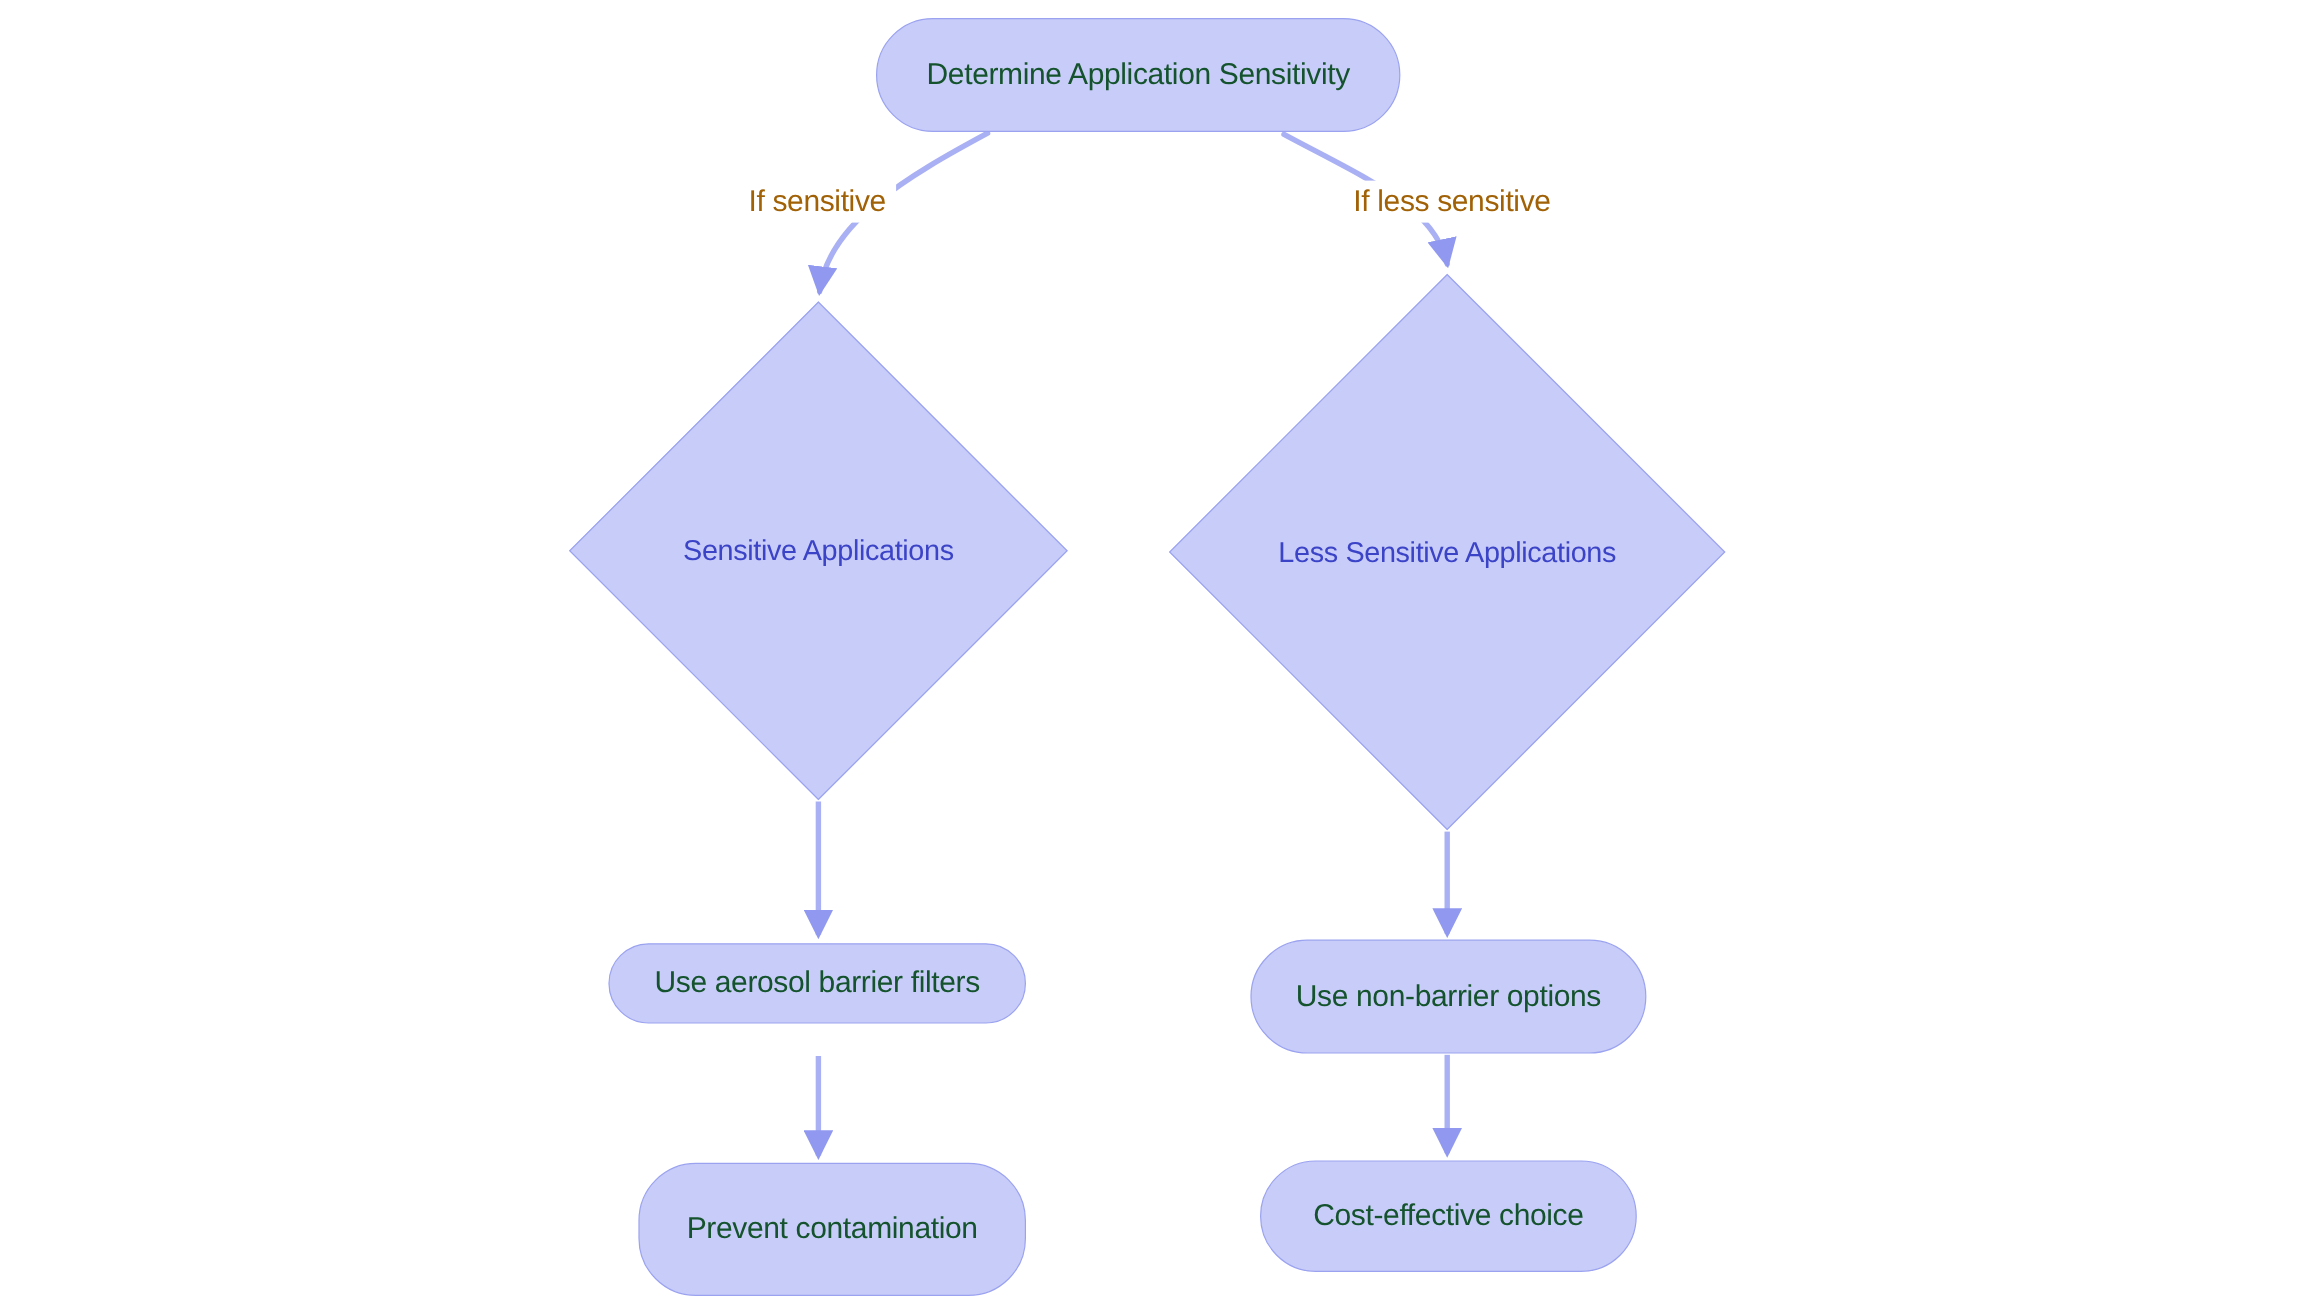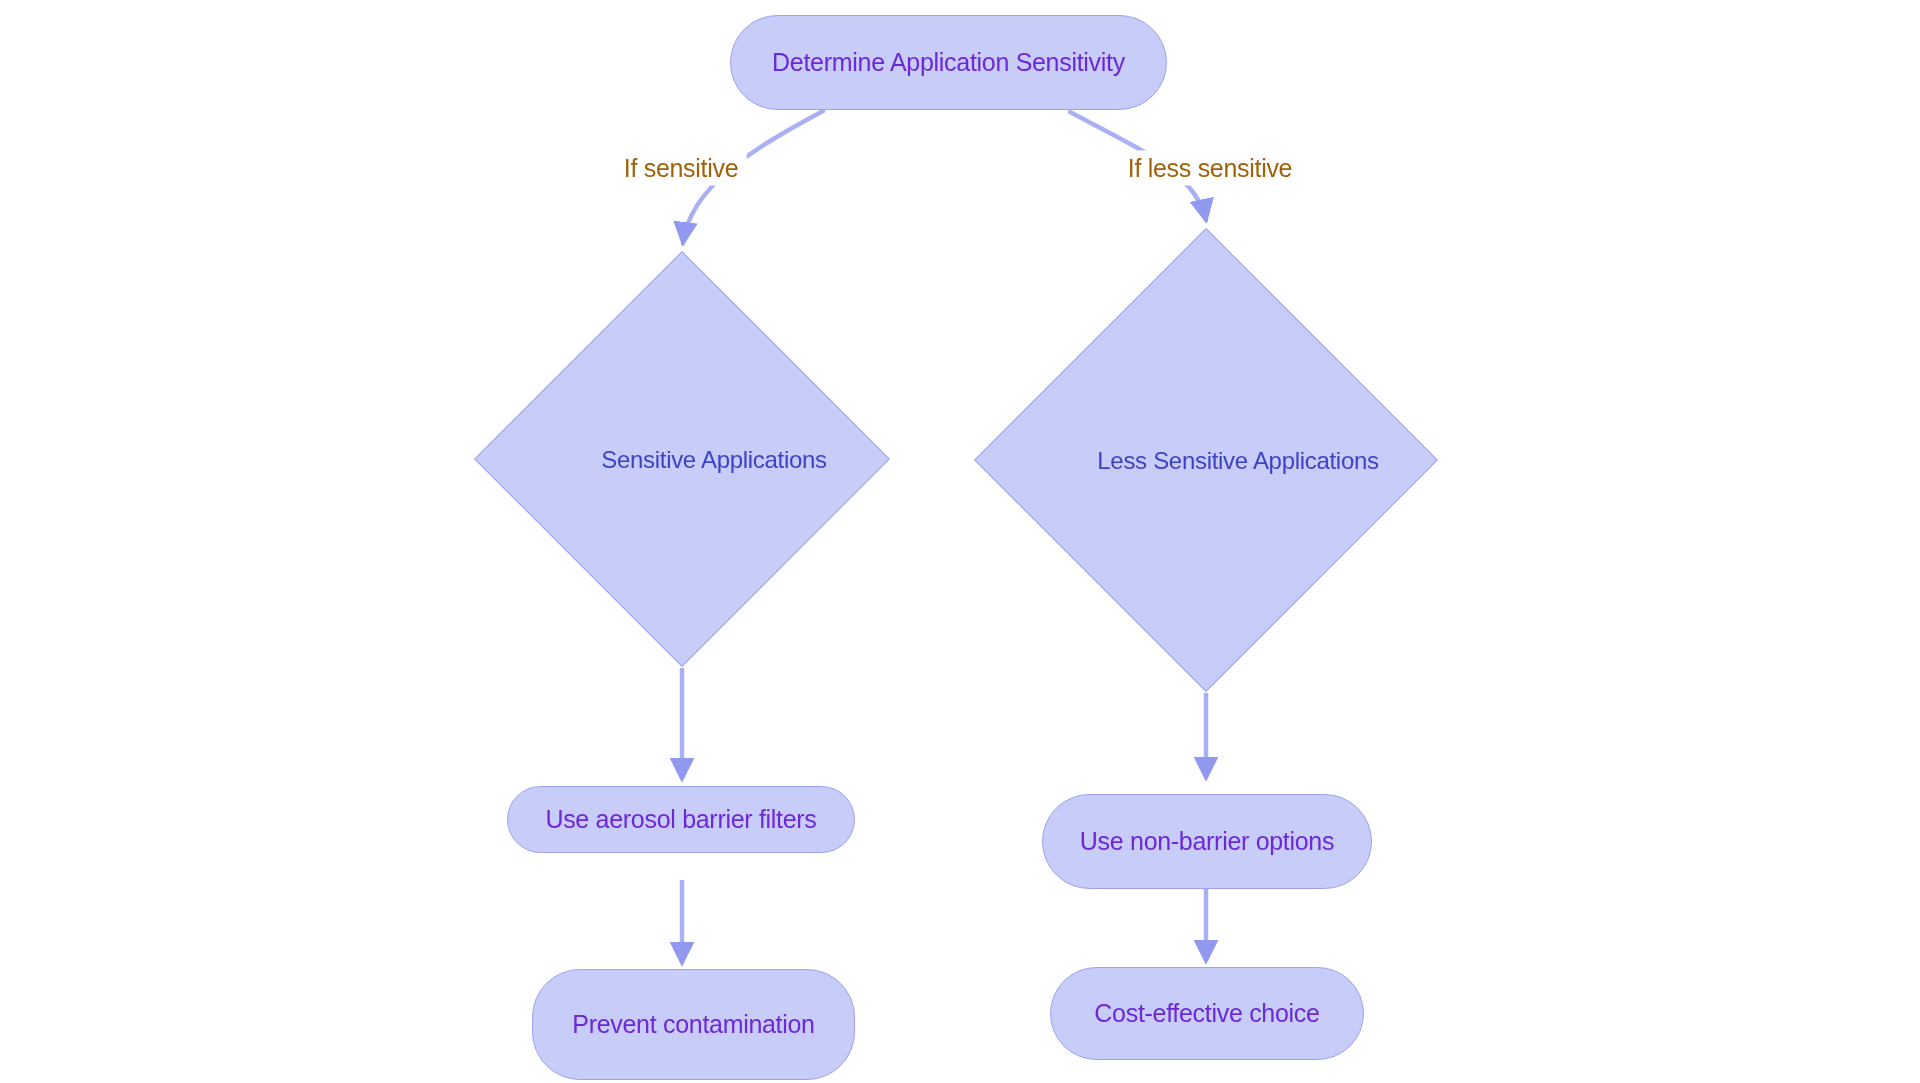--- a/index.html
+++ b/index.html
@@ -23,21 +23,21 @@
   }
   .node {
     position: absolute;
     z-index: 2;
     display: flex;
     align-items: center;
     justify-content: center;
     box-sizing: border-box;
     background: #c8ccf8;
     border: 1.5px solid #9ba3f0;
-    color: #6d28d9;
+    color: #14532d;
     font-size: 25px;
     letter-spacing: -0.3px;
     white-space: nowrap;
     text-align: center;
   }
   .stadium { border-radius: 48px; }
   .diamond-shape {
     position: absolute;
     z-index: 2;
     box-sizing: border-box;
@@ -47,21 +47,20 @@
   }
   .diamond-label {
     position: absolute;
     z-index: 3;
     transform: translate(-50%, -50%);
     color: #3b43c7;
     font-size: 24px;
     letter-spacing: -0.3px;
     white-space: nowrap;
     text-align: center;
-    margin-left: 32px;
   }
   .edge-label {
     position: absolute;
     z-index: 3;
     transform: translate(-50%, -50%);
     background: #ffffff;
     padding: 3px 8px;
     color: #a16207;
     font-size: 25px;
     letter-spacing: -0.3px;
@@ -98,18 +97,18 @@
   <div class="edge-label" style="left:681px; top:168px;">If sensitive</div>
   <div class="edge-label" style="left:1210px; top:168px;">If less sensitive</div>
 
   <div class="diamond-shape" style="left:535px; top:312px; width:294px; height:294px;"></div>
   <div class="diamond-label" style="left:682px; top:460px;">Sensitive Applications</div>
 
   <div class="diamond-shape" style="left:1042px; top:296px; width:328px; height:328px;"></div>
   <div class="diamond-label" style="left:1206px; top:461px;">Less Sensitive Applications</div>
 
   <div class="node stadium" style="left:507px; top:786px; width:348px; height:67px;">Use aerosol barrier filters</div>
-  <div class="node stadium" style="left:1042px; top:783px; width:330px; height:95px;margin-top:11px;">Use non-barrier options</div>
+  <div class="node stadium" style="left:1042px; top:783px; width:330px; height:95px;">Use non-barrier options</div>
 
   <div class="node stadium" style="left:532px; top:969px; width:323px; height:111px;">Prevent contamination</div>
   <div class="node stadium" style="left:1050px; top:967px; width:314px; height:93px;">Cost-effective choice</div>
 
 </div>
 
 </body></html>

